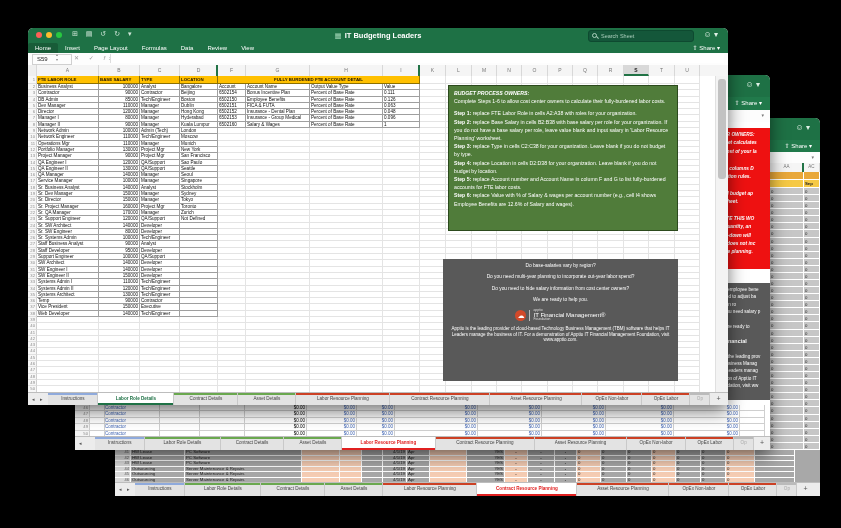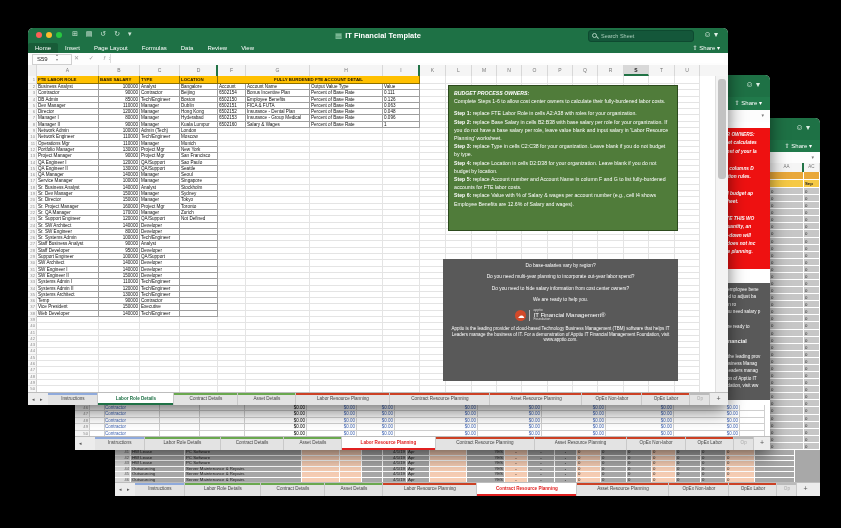--- a/index.html
+++ b/index.html
@@ -546,21 +546,21 @@
 </div>
 
 <div class="window" id="w1" style="left:28px;top:28px;width:700px;height:377px;z-index:3;">
   <div class="titlebar" style="top:0;height:15px;">
     <div class="lights">
       <span class="light" style="background:#ff5f57;"></span>
       <span class="light" style="background:#febc2e;"></span>
       <span class="light" style="background:#28c840;"></span>
     </div>
     <div class="qat">⊞ ▤ ↺ ↻ ▾</div>
-    <div class="wtitle"><span class="doc-ico">▦</span><span>IT Financial Template</span></div>
+    <div class="wtitle"><span class="doc-ico">▦</span><span>IT Budgeting Leaders</span></div>
     <div class="searchbox">
       <span class="mag"></span>
       <span>Search Sheet</span>
     </div>
     <div class="smiley">☺ ▾</div>
   </div>
   <div class="menubar" id="w1-menu" style="top:15px;height:10px;">
     <div class="menu-item sel">Home</div>
       <div class="menu-item">Insert</div>
       <div class="menu-item">Page Layout</div>

